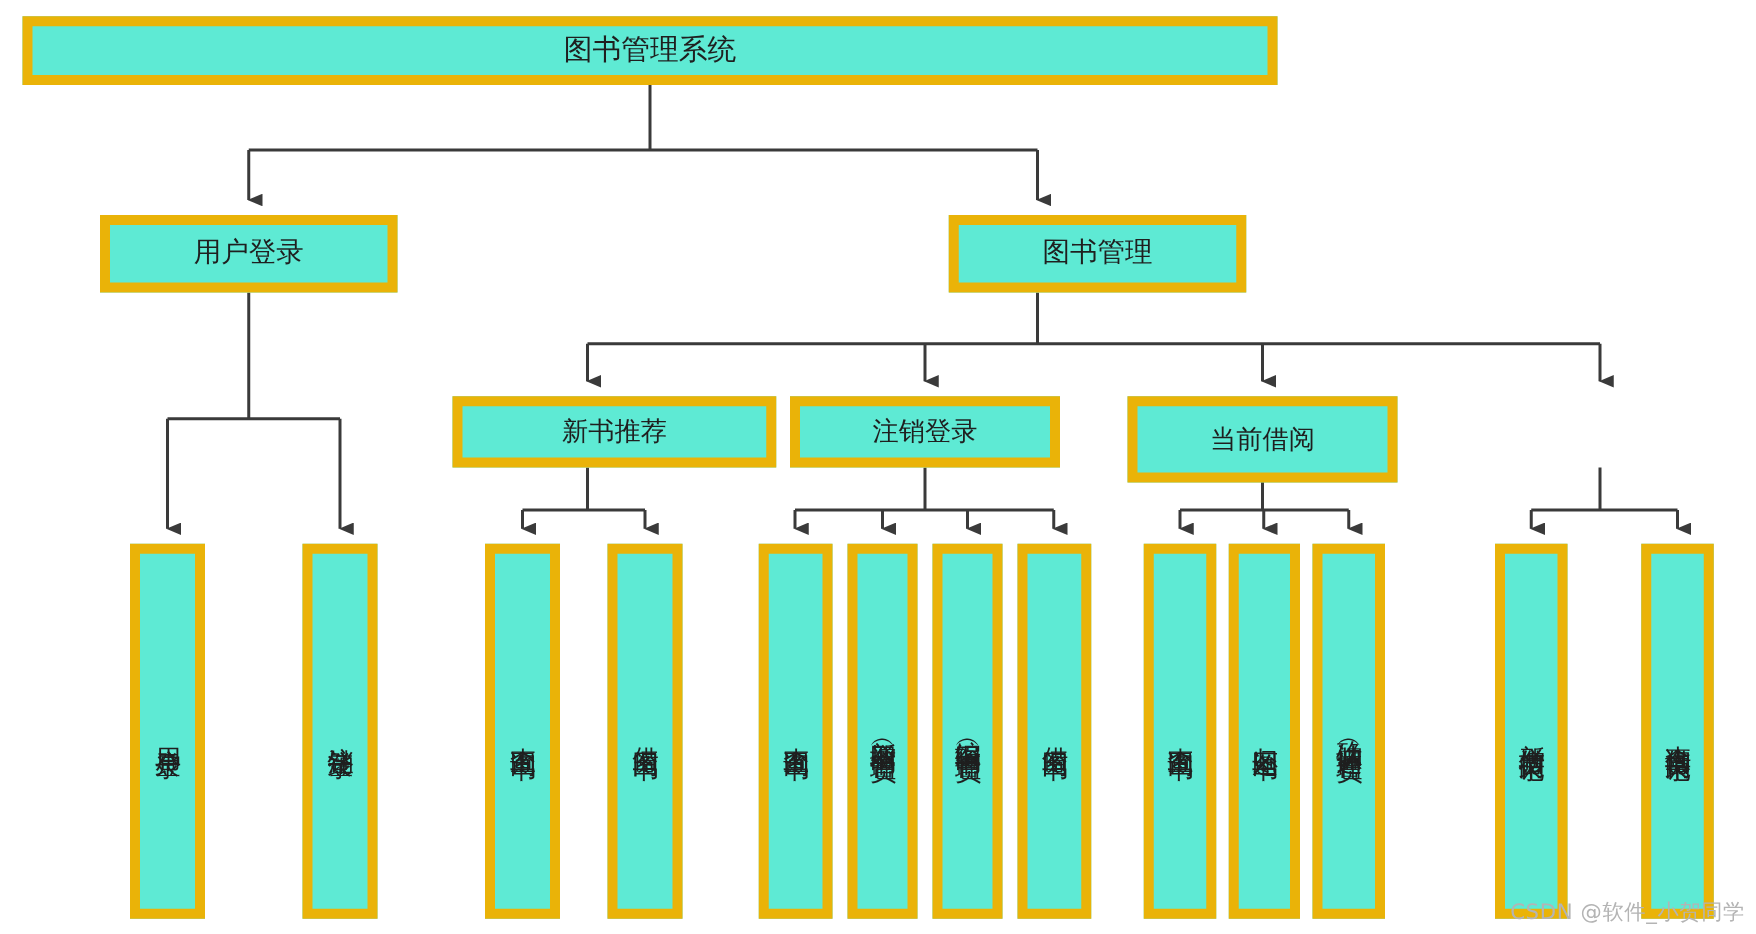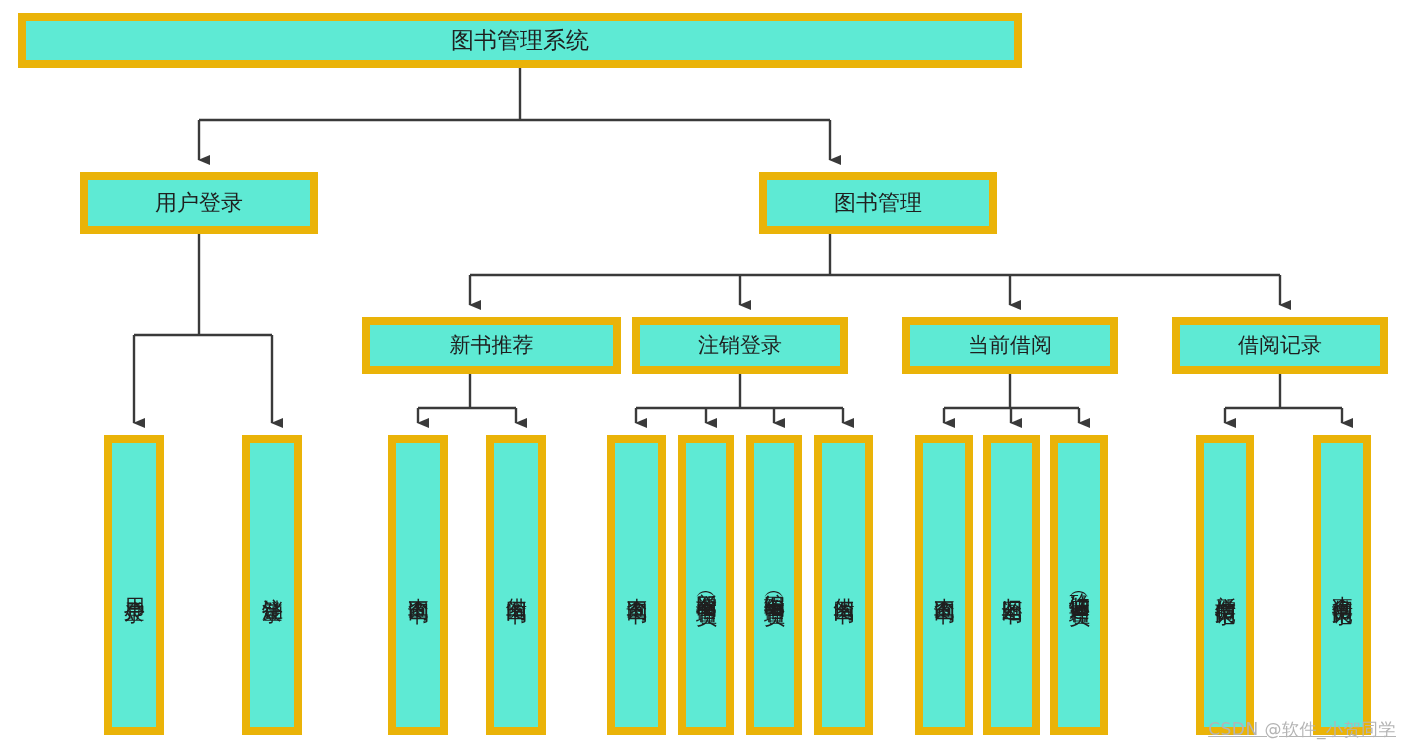--- a/index.html
+++ b/index.html
@@ -63,21 +63,20 @@
   }
   #watermark {
     position: absolute;
     right: 9px;
     bottom: 6px;
     font-size: 17px;
     color: #b4b4b4;
     letter-spacing: 0.5px;
     white-space: nowrap;
     user-select: none;
-    text-decoration: underline;
   }
 </style>
 </head>
 <body>
 
 <div id="canvas">
 
   <svg id="edges" viewBox="0 0 1405 747" xmlns="http://www.w3.org/2000/svg">
     <defs>
       <marker id="arrow" viewBox="0 0 10 12" refX="5" refY="11" markerWidth="10" markerHeight="12" orient="auto-start-reverse" markerUnits="userSpaceOnUse">
@@ -131,25 +130,22 @@
   <div class="node level1" style="left: 711px; top: 172px; width: 238px; height: 62px; margin-left: 48px;">
     <span class="label">图书管理</span>
   </div>
 
   <div class="node level2" style="left: 362px; top: 317px; width: 259px; height: 57px;">
     <span class="label">新书推荐</span>
   </div>
   <div class="node level2" style="left: 632px; top: 317px; width: 216px; height: 57px;">
     <span class="label">注销登录</span>
   </div>
-  <div class="node level2" style="left: 902px; top: 317px; width: 216px; height: 57px;">
+  <div class="node level2" style="left: 902px; top: 317px; width: 216px; height: 69px;">
     <span class="label">当前借阅</span>
-  </div>
-  <div class="node level2" style="left: 1172px; top: 317px; width: 216px; height: 57px;">
-    <span class="label">借阅记录</span>
   </div>
 
   <div class="node leaf" style="left: 104px; top: 435px; width: 60px; height: 300px;">
     <span class="label">用户登录</span>
   </div>
   <div class="node leaf" style="left: 242px; top: 435px; width: 60px; height: 300px;">
     <span class="label">注销登录</span>
   </div>
   <div class="node leaf" style="left: 388px; top: 435px; width: 60px; height: 300px;">
     <span class="label">查询图书</span>

